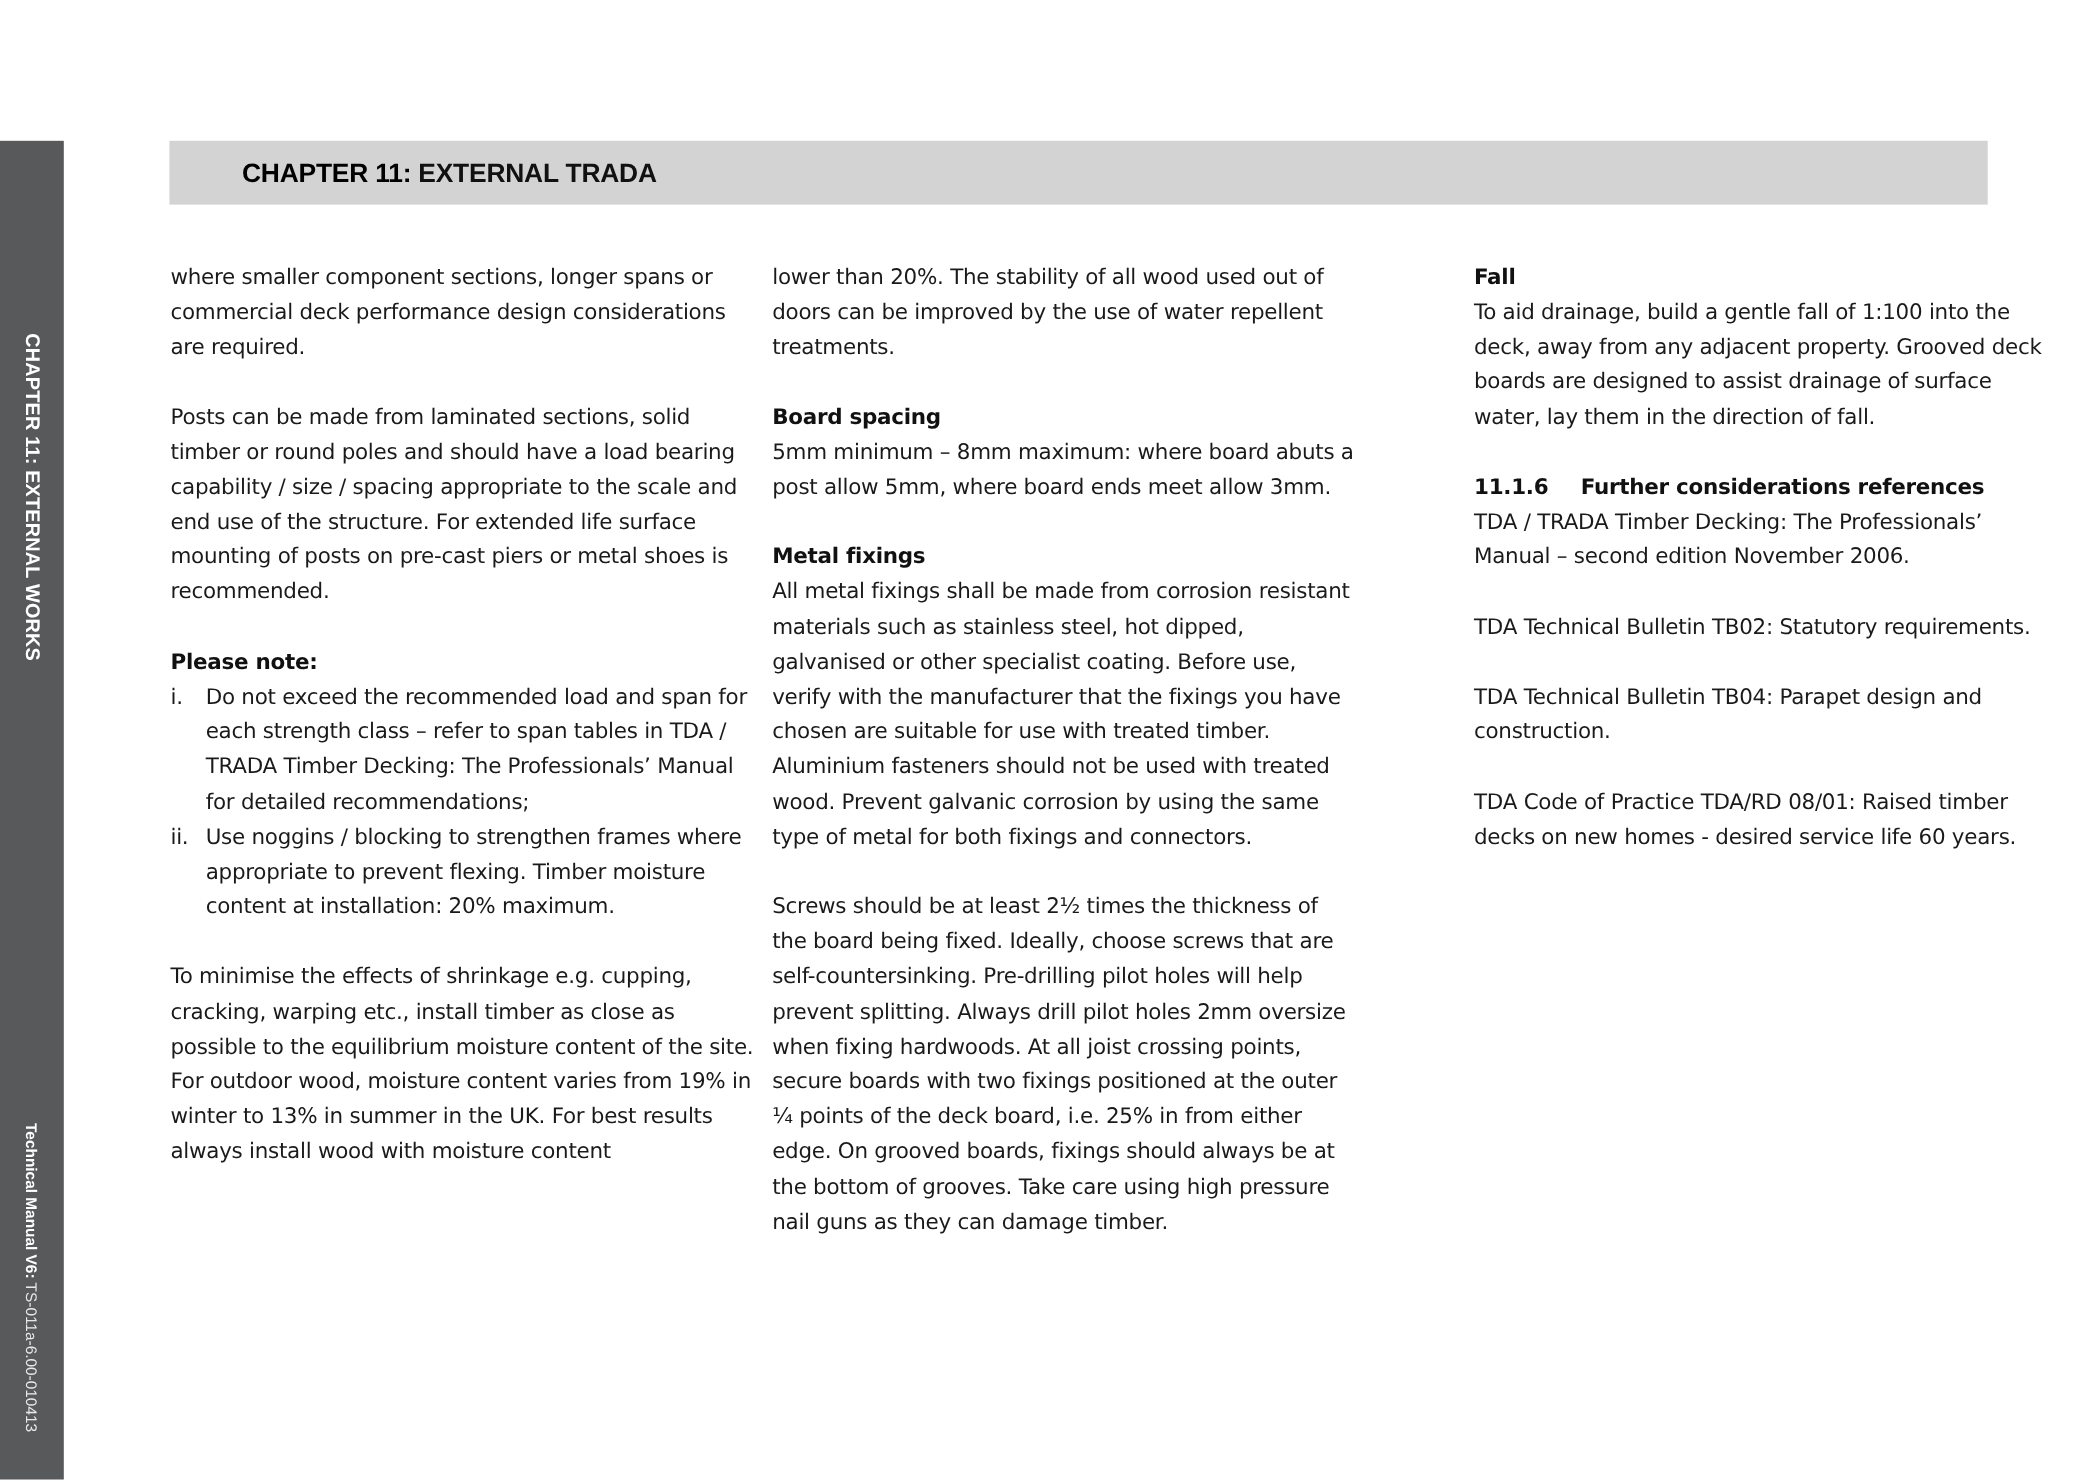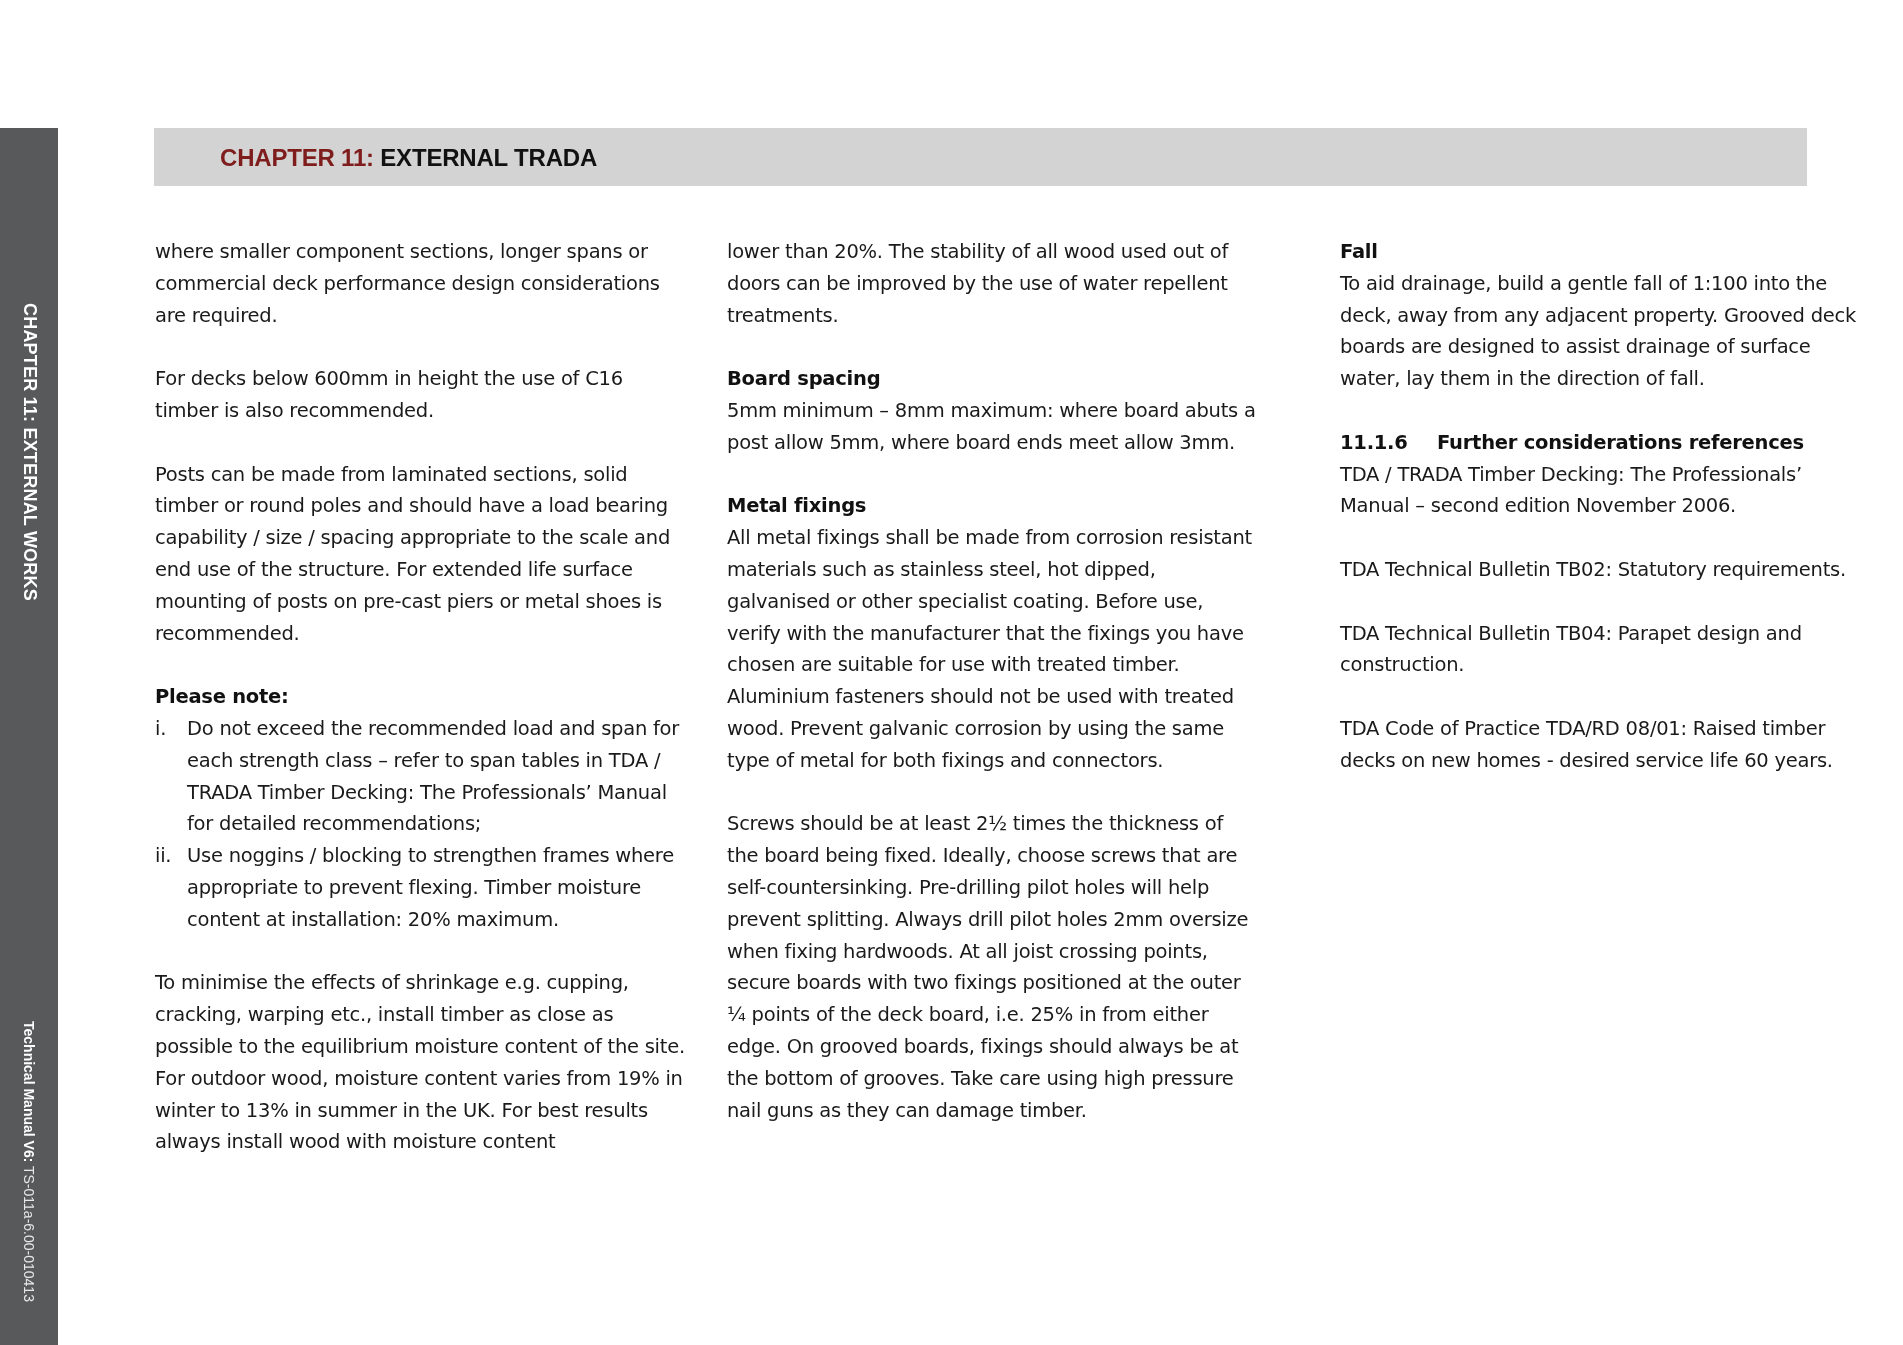--- a/index.html
+++ b/index.html
@@ -61,34 +61,34 @@
     .header-title {
       position: absolute;
       left: 66px;
       top: 16px;
       font-family: "Liberation Sans", sans-serif;
       font-weight: bold;
       font-size: 24px;
       white-space: nowrap;
       letter-spacing: -0.2px;
     }
-    .header-title .prefix { color: #7f1d1d; margin-top: 24px; }
+    .header-title .prefix { color: #000000; margin-top: 24px; }
     .header-title .name { color: #111111; }
 
     .column {
       position: absolute;
       top: 236px;
       width: 530px;
       font-size: 19.5px;
       line-height: 31.8px;
       color: #1a1a1a;
       letter-spacing: -0.25px;
     }
     .col1 { left: 155px; }
-    .col2 { left: 727px; }
+    .col2 { left: 702px; }
     .col3 { left: 1340px; width: 520px; }
 
     .column p {
       margin: 0 0 31.8px 0;
     }
     .column h4 {
       margin: 0;
       font-size: 19.5px;
       font-weight: bold;
       line-height: 31.8px;
@@ -125,21 +125,20 @@
 </div>
 
 <div class="header-bar">
   <div class="header-title">
     <span class="prefix">CHAPTER 11:</span><span class="name"> EXTERNAL TRADA</span>
   </div>
 </div>
 
 <div class="column col1">
   <p>where smaller component sections, longer spans or commercial deck performance design considerations are required.</p>
-  <p>For decks below 600mm in height the use of C16 timber is also recommended.</p>
   <p>Posts can be made from laminated sections, solid timber or round poles and should have a load bearing capability / size / spacing appropriate to the scale and end use of the structure. For extended life surface mounting of posts on pre-cast piers or metal shoes is recommended.</p>
   <h4>Please note:</h4>
   <ol class="roman">
     <li>
       <span class="marker">i.</span>
       <span>Do not exceed the recommended load and span for each strength class – refer to span tables in TDA / TRADA Timber Decking: The Professionals’ Manual for detailed recommendations;</span>
     </li>
     <li>
       <span class="marker">ii.</span>
       <span>Use noggins / blocking to strengthen frames where appropriate to prevent flexing. Timber moisture content at installation: 20% maximum.</span>

